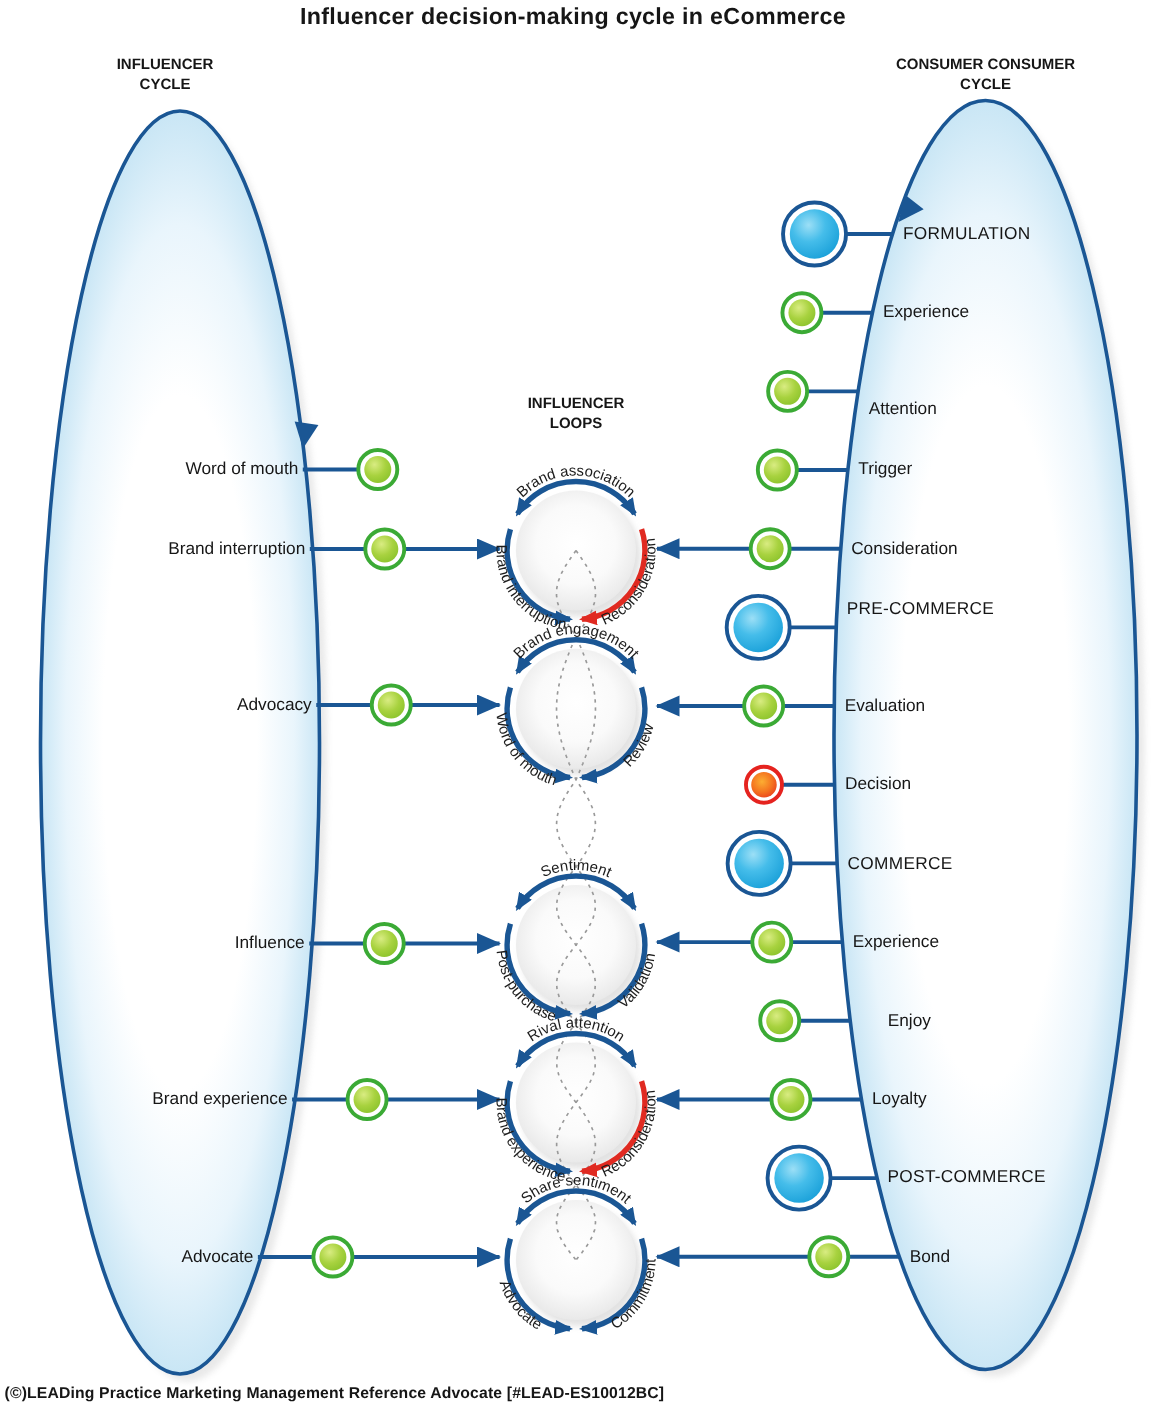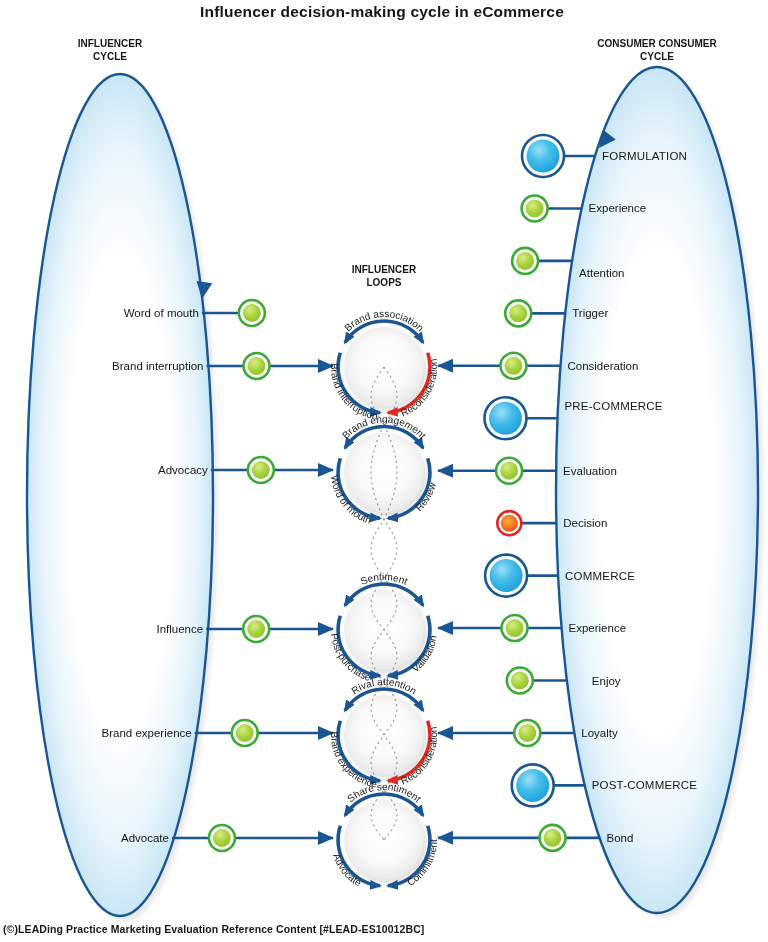--- a/index.html
+++ b/index.html
@@ -201,21 +201,21 @@
         <text class="loop-txt"><textPath href="#lpt4" startOffset="50%" text-anchor="middle">Share sentiment</textPath></text>
         <text class="loop-txt"><textPath href="#lpl4" startOffset="50%" text-anchor="middle">Advocate</textPath></text>
         <text class="loop-txt"><textPath href="#lpr4" startOffset="50%" text-anchor="middle">Commitment</textPath></text>
       </g>
   </svg>
 
   <div class="title">Influencer decision-making cycle in eCommerce</div>
   <div class="hdr" id="hdr-left">INFLUENCER CYCLE</div>
   <div class="hdr" id="hdr-right">CONSUMER CONSUMER CYCLE</div>
   <div class="hdr" id="hdr-loops">INFLUENCER LOOPS</div>
-  <div class="footer">(©)LEADing Practice Marketing Evaluation Reference Content [#LEAD-ES10012BC]</div>
+  <div class="footer">(©)LEADing Practice Marketing Management Reference Advocate [#LEAD-ES10012BC]</div>
 <div class="row-label ms" style="top: 148px; left: 602.024px;">FORMULATION</div>
     <div class="row-label" style="top: 200.45px; left: 588.623px;">Experience</div>
     <div class="row-label" style="top: 252.9px; left: 579.096px; margin-top: 12px;">Attention</div>
     <div class="row-label" style="top: 305.35px; left: 572.229px;">Trigger</div>
     <div class="row-label" style="top: 357.8px; left: 567.452px;">Consideration</div>
     <div class="row-label ms" style="top: 398px; left: 564.464px;">PRE-COMMERCE</div>
     <div class="row-label" style="top: 462.7px; left: 563.105px;">Evaluation</div>
     <div class="row-label" style="top: 515.15px; left: 563.311px;">Decision</div>
     <div class="row-label ms" style="top: 567.6px; left: 565.09px;">COMMERCE</div>
     <div class="row-label" style="top: 620.05px; left: 568.53px;">Experience</div>

